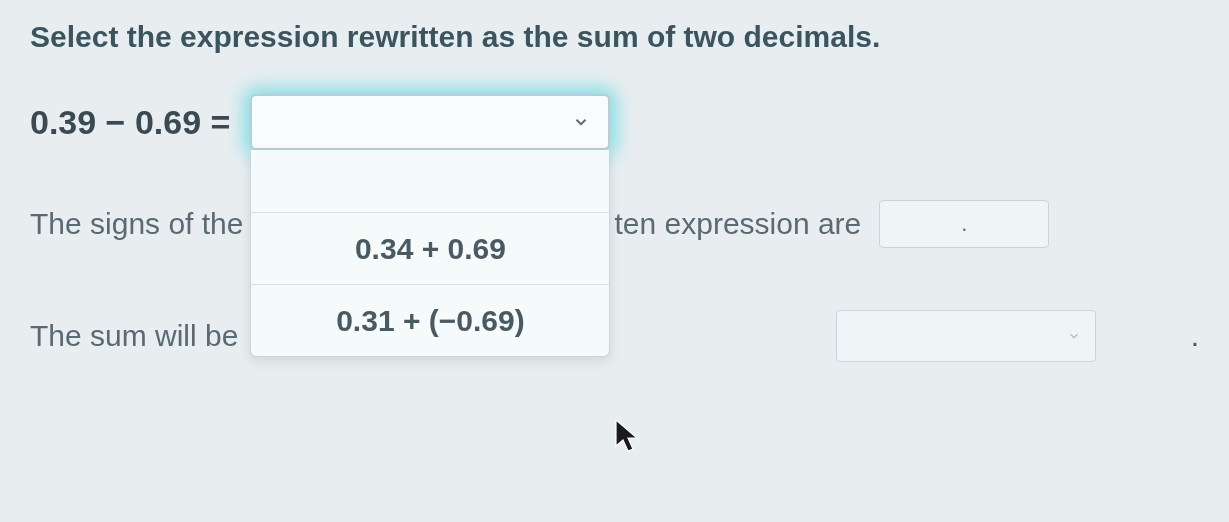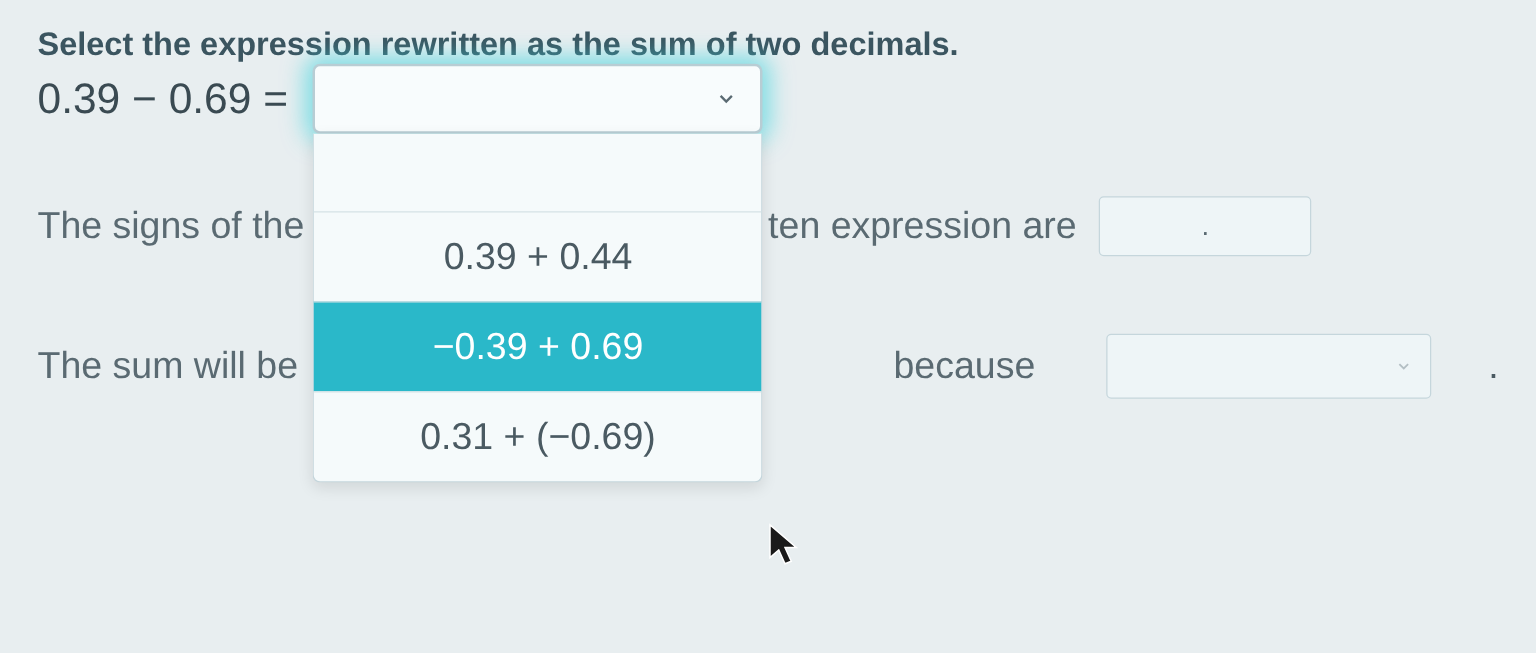--- a/index.html
+++ b/index.html
@@ -11,31 +11,33 @@
       font-family: Arial, Helvetica, sans-serif;
       background: #e8eef0;
       width: 1229px;
       height: 522px;
       padding: 20px 30px;
       color: #3a4a52;
       position: relative;
       overflow: hidden;
     }
     .instruction {
-      font-size: 26px;
+      font-size: 30px;
       font-weight: bold;
       color: #3b5560;
+      margin-bottom: 40px;
     }
     .row {
       display: flex;
       align-items: center;
       margin-bottom: 50px;
       font-size: 30px;
       color: #4a5a62;
       position: relative;
+      font-weight: bold;
     }
     .expression {
       font-size: 34px;
       color: #3a4a52;
       margin-right: 20px;
     }
     .dropdown {
       position: relative;
       display: inline-block;
     }
@@ -169,40 +171,38 @@
 <div class="row">
   <span class="expression">0.39 − 0.69 =</span>
   <div class="dropdown">
     <div class="dropdown-trigger">
       <svg class="chevron" viewBox="0 0 24 24" fill="none" stroke="#5a6a72" stroke-width="2.5">
         <polyline points="6 9 12 15 18 9"></polyline>
       </svg>
     </div>
     <div class="dropdown-list">
       <div class="dropdown-option blank"></div>
-      <div class="dropdown-option">0.39 + 0.44</div>
-      <div class="dropdown-option highlighted">−0.39 + 0.69</div>
+      <div class="dropdown-option">0.34 + 0.69</div>
       <div class="dropdown-option">0.31 + (−0.69)</div>
     </div>
   </div>
 </div>
 
 <div class="row2">
   <span class="text-left">The signs of the a</span>
   <span class="spacer-mid"></span>
   <span class="text-right">ten expression are</span>
   <div class="small-select">
     <span class="dot">.</span>
   </div>
 </div>
 
 <div class="row3">
   <span class="text-left">The sum will be</span>
   <span class="spacer-mid" style="width:406px"></span>
-  <span class="text-right">because</span>
   <div class="small-select-wide">
     <svg class="small-chevron" viewBox="0 0 24 24" fill="none" stroke="#7a8a92" stroke-width="2.5">
       <polyline points="6 9 12 15 18 9"></polyline>
     </svg>
   </div>
   <span class="period-after">.</span>
 </div>
 
 <svg class="cursor-arrow" width="28" height="36" viewBox="0 0 28 36">
   <path d="M 2 2 L 2 28 L 9 22 L 14 33 L 19 31 L 14 20 L 23 20 Z" fill="#1a1a1a" stroke="#ffffff" stroke-width="1.2"></path>

